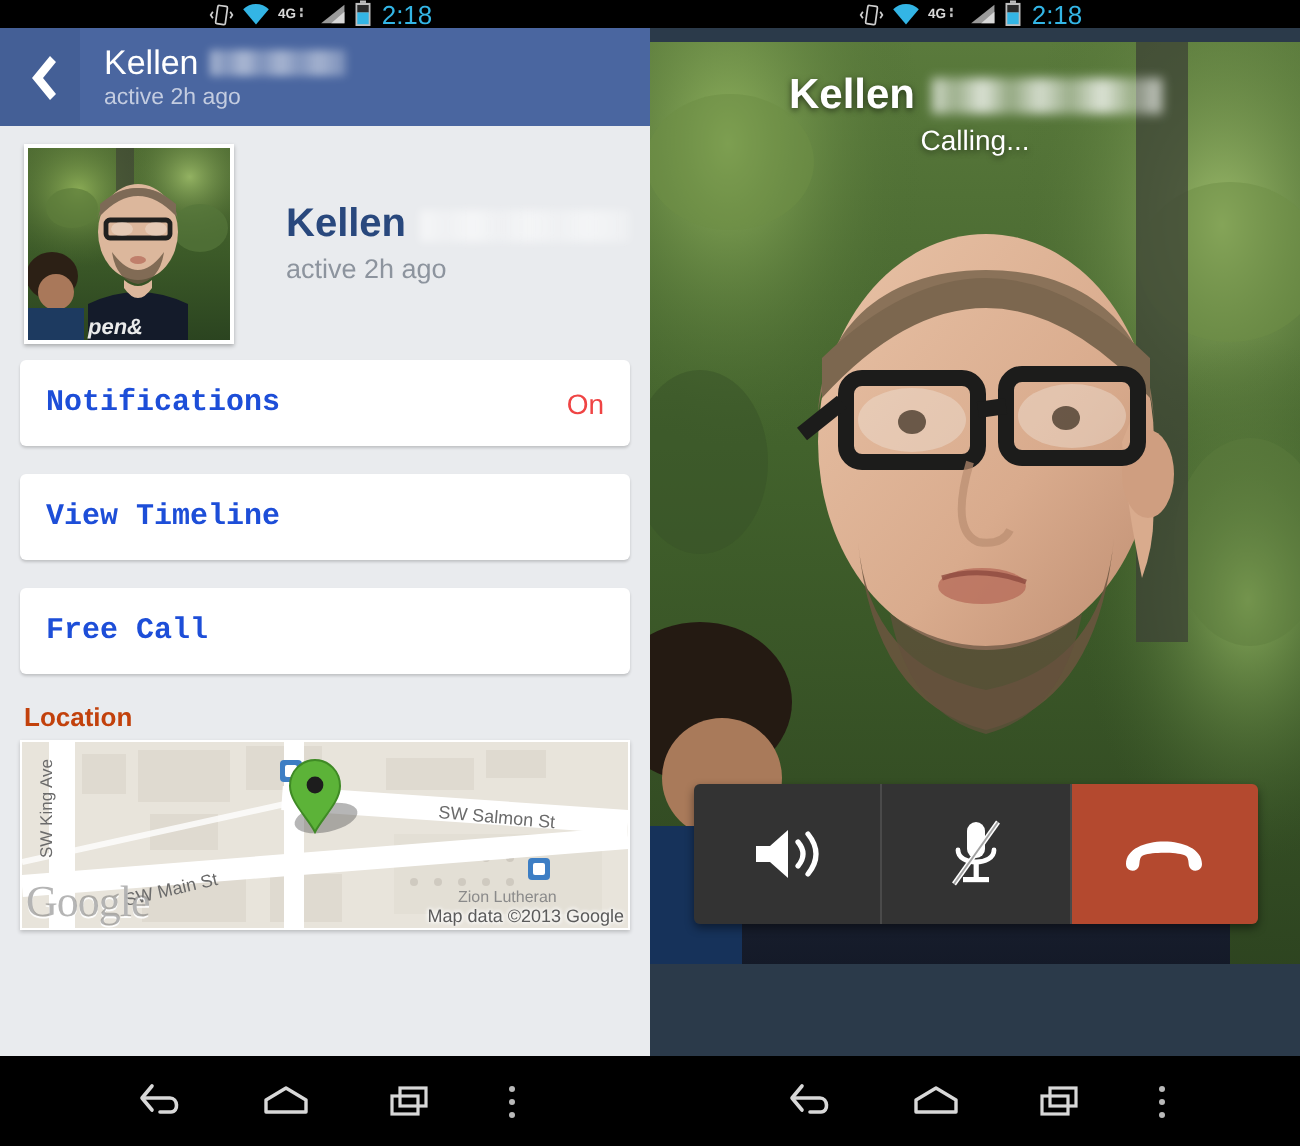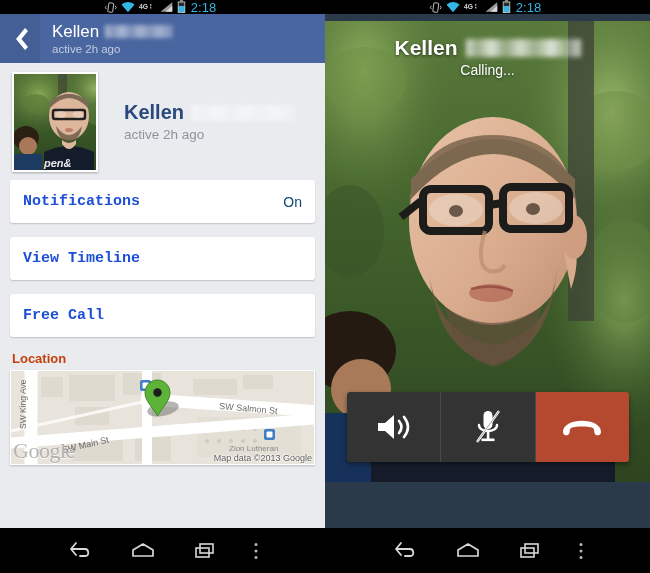--- a/index.html
+++ b/index.html
@@ -106,21 +106,21 @@
   
   .profile {
     height: 117px;
     background: #e9ebee;
     display: flex;
     align-items: center;
     padding-left: 12px;
     box-sizing: border-box;
   }
   .thumb {
-    width: 86px;
+    width: 105px;
     height: 100px;
     border: 2px solid #fff;
     box-sizing: border-box;
     box-shadow: 0 1px 2px rgba(0,0,0,.28);
     overflow: hidden;
     position: relative;
     flex: none;
   }
   .profile .pinfo {
     margin-left: 26px;
@@ -155,21 +155,21 @@
     cursor: pointer;
   }
   .card .clabel {
     color: #1d4ed8;
     font-size: 15px;
     font-weight: bold;
     flex: 1;
     font-family: Liberation Mono, monospace;
   }
   .card .cvalue {
-    color: #0c4a6e;
+    color: #ef4444;
     font-size: 14px;
   }
 
   
   .locsec { padding: 0 10px; margin-top: 1px; }
   .locheader {
     display: flex;
     align-items: baseline;
     justify-content: space-between;
     padding: 0 2px 4px 2px;

